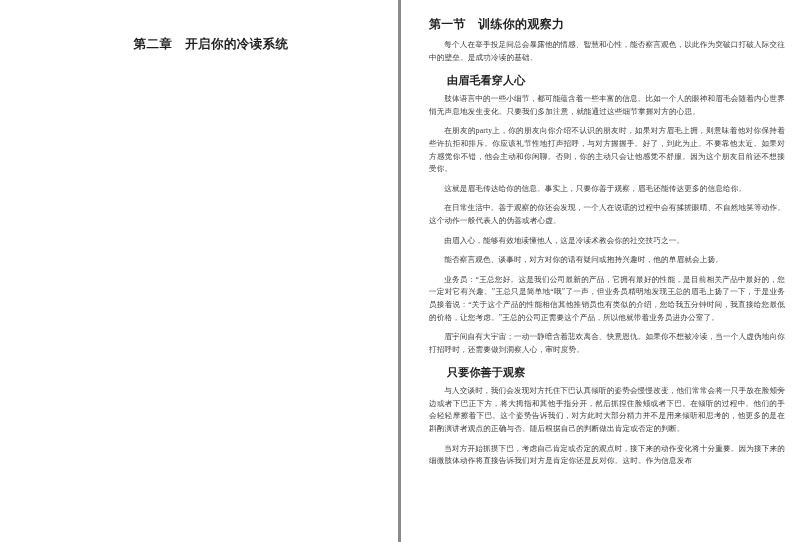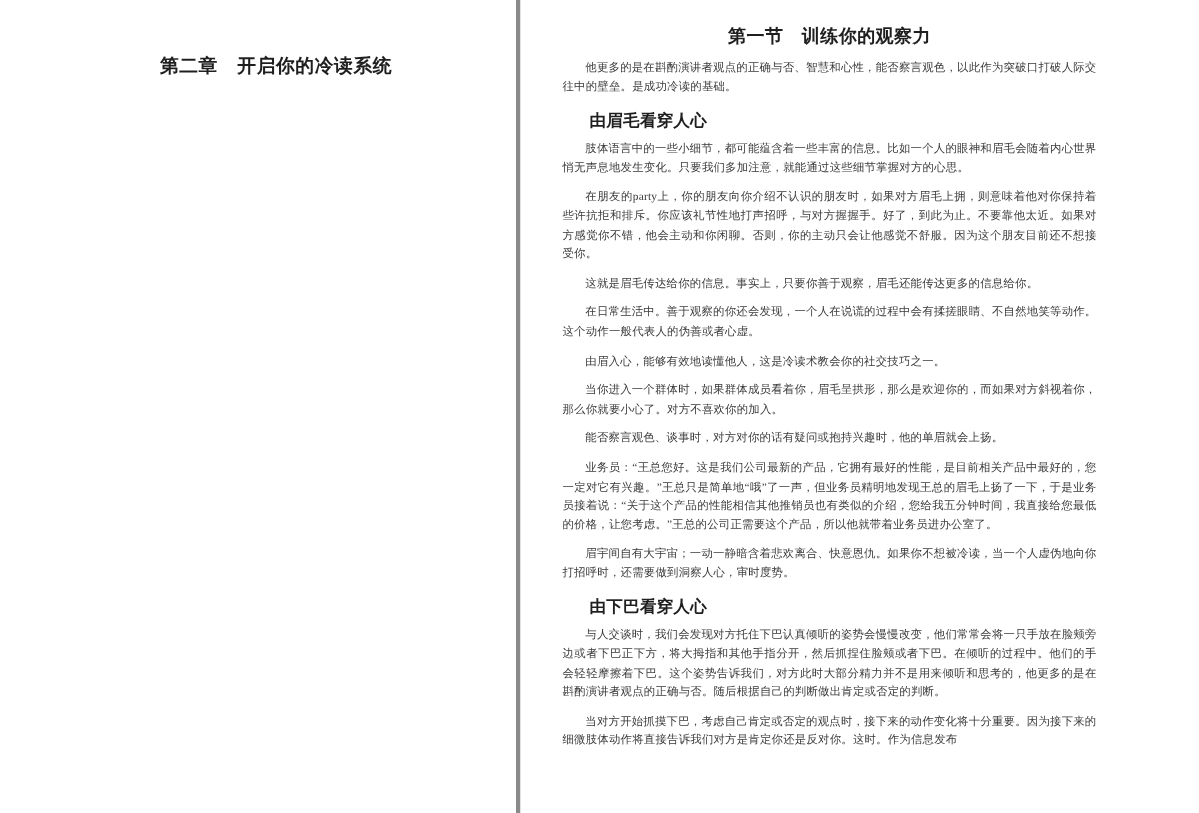--- a/index.html
+++ b/index.html
@@ -25,21 +25,21 @@
 
   .page {
     position: relative;
     box-sizing: border-box;
     height: 542px;
     background: #ffffff;
     overflow: hidden;
   }
 
   .page-left {
-    width: 344px;
+    width: 398px;
     padding: 30px 28px 24px 52px;
   }
 
   .gutter {
     width: 3px;
     height: 542px;
     background: #8a8a8a;
     flex: 0 0 3px;
   }
 
@@ -59,21 +59,20 @@
     white-space: pre;
   }
 
   .section-title {
     font-size: 12px;
     font-weight: bold;
     letter-spacing: 0.3px;
     margin: 0 0 6px 0;
     color: #1f1f1f;
     white-space: pre;
-    text-align: center;
   }
 
   .subsection-title {
     font-size: 11px;
     font-weight: bold;
     letter-spacing: 0.2px;
     margin: 9px 0 5px 18px;
     color: #1f1f1f;
   }
 
@@ -116,36 +115,35 @@
     <h1 class="chapter-title">第二章　开启你的冷读系统</h1>
 
   </div>
 
   <div class="gutter"></div>
 
   <div class="page page-right">
     <h2 class="section-title">第一节　训练你的观察力</h2>
 
     <div class="body-block-intro">
-      <p class="para">他更多的是在斟酌演讲者观点的正确与否、智慧和心性，能否察言观色，以此作为突破口打破人际交往中的壁垒。是成功冷读的基础。</p>
+      <p class="para">每个人在举手投足间总会暴露他的情感、智慧和心性，能否察言观色，以此作为突破口打破人际交往中的壁垒。是成功冷读的基础。</p>
     </div>
 
     <div>
       <h3 class="subsection-title">由眉毛看穿人心</h3>
       <p class="para">肢体语言中的一些小细节，都可能蕴含着一些丰富的信息。比如一个人的眼神和眉毛会随着内心世界悄无声息地发生变化。只要我们多加注意，就能通过这些细节掌握对方的心思。</p>
       <p class="para">在朋友的party上，你的朋友向你介绍不认识的朋友时，如果对方眉毛上拥，则意味着他对你保持着些许抗拒和排斥。你应该礼节性地打声招呼，与对方握握手。好了，到此为止。不要靠他太近。如果对方感觉你不错，他会主动和你闲聊。否则，你的主动只会让他感觉不舒服。因为这个朋友目前还不想接受你。</p>
       <p class="para">这就是眉毛传达给你的信息。事实上，只要你善于观察，眉毛还能传达更多的信息给你。</p>
       <p class="para">在日常生活中。善于观察的你还会发现，一个人在说谎的过程中会有揉搓眼睛、不自然地笑等动作。这个动作一般代表人的伪善或者心虚。</p>
       <p class="para">由眉入心，能够有效地读懂他人，这是冷读术教会你的社交技巧之一。</p>
-      <p class="para">当你进入一个群体时，如果群体成员看着你，眉毛呈拱形，那么是欢迎你的，而如果对方斜视着你，那么你就要小心了。对方不喜欢你的加入。</p>
       <p class="para">能否察言观色、谈事时，对方对你的话有疑问或抱持兴趣时，他的单眉就会上扬。</p>
       <p class="para">业务员：“王总您好。这是我们公司最新的产品，它拥有最好的性能，是目前相关产品中最好的，您一定对它有兴趣。”王总只是简单地“哦”了一声，但业务员精明地发现王总的眉毛上扬了一下，于是业务员接着说：“关于这个产品的性能相信其他推销员也有类似的介绍，您给我五分钟时间，我直接给您最低的价格，让您考虑。”王总的公司正需要这个产品，所以他就带着业务员进办公室了。</p>
       <p class="para">眉宇间自有大宇宙；一动一静暗含着悲欢离合、快意恩仇。如果你不想被冷读，当一个人虚伪地向你打招呼时，还需要做到洞察人心，审时度势。</p>
     </div>
 
     <div>
-      <h3 class="subsection-title">由下巴看穿人心</h3>
+      <h3 class="subsection-title">只要你善于观察</h3>
       <p class="para">与人交谈时，我们会发现对方托住下巴认真倾听的姿势会慢慢改变，他们常常会将一只手放在脸颊旁边或者下巴正下方，将大拇指和其他手指分开，然后抓捏住脸颊或者下巴。在倾听的过程中。他们的手会轻轻摩擦着下巴。这个姿势告诉我们，对方此时大部分精力并不是用来倾听和思考的，他更多的是在斟酌演讲者观点的正确与否。随后根据自己的判断做出肯定或否定的判断。</p>
       <p class="para para-tight">当对方开始抓摸下巴，考虑自己肯定或否定的观点时，接下来的动作变化将十分重要。因为接下来的细微肢体动作将直接告诉我们对方是肯定你还是反对你。这时。作为信息发布</p>
     </div>
   </div>
 
 </div>
 
 </body></html>

